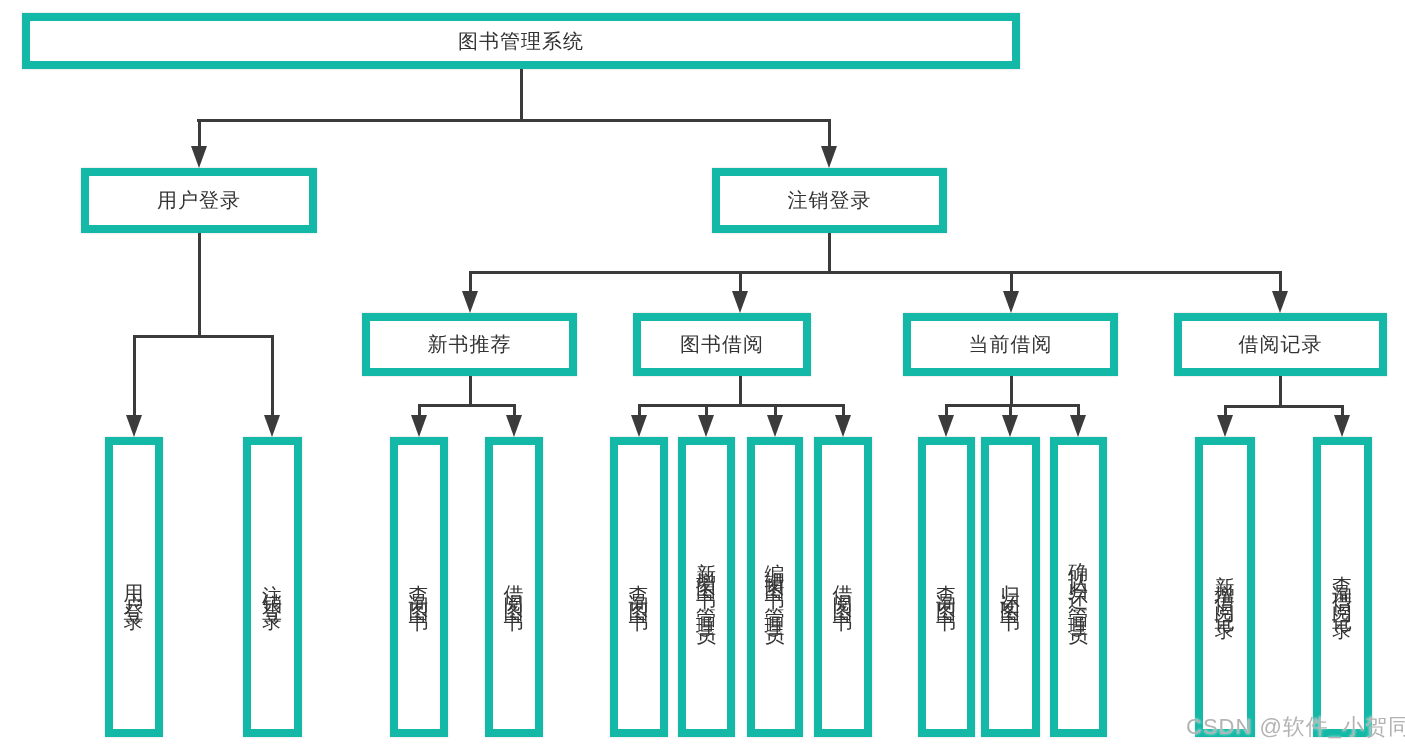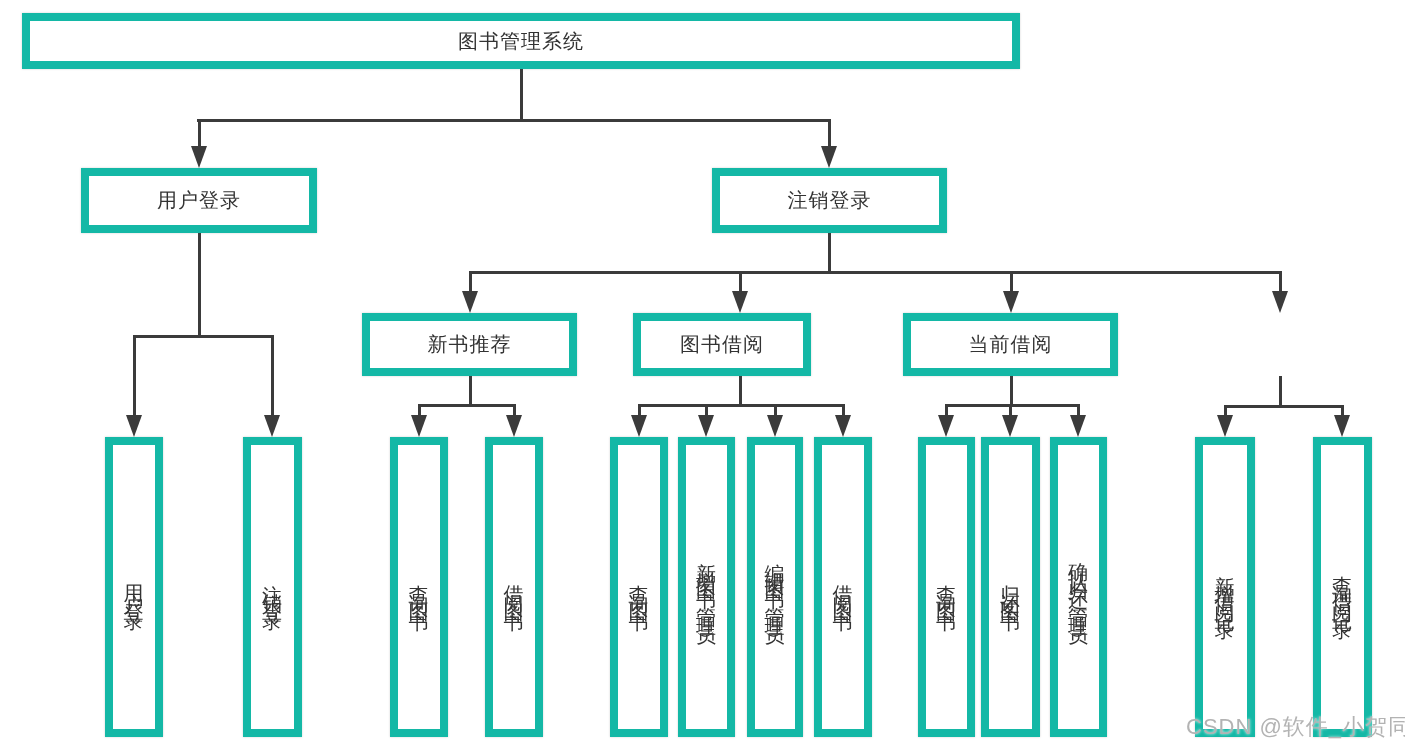--- a/index.html
+++ b/index.html
@@ -76,20 +76,21 @@
   <div class="line v" style="left:1010px;top:271px;height:22px;"></div>
   <div class="line v" style="left:1279px;top:271px;height:22px;"></div>
   <div class="arrow" style="left:462px;top:291px;"></div>
   <div class="arrow" style="left:732px;top:291px;"></div>
   <div class="arrow" style="left:1003px;top:291px;"></div>
   <div class="arrow" style="left:1272px;top:291px;"></div>
 
   <div class="box" style="left:362px;top:313px;width:215px;height:63px;">新书推荐</div>
   <div class="box" style="left:633px;top:313px;width:178px;height:63px;">图书借阅</div>
   <div class="box" style="left:903px;top:313px;width:215px;height:63px;">当前借阅</div>
+  <div class="box" style="left:1174px;top:313px;width:213px;height:63px;">借阅记录</div>
 
   <div class="line v" style="left:198px;top:233px;height:104px;"></div>
   <div class="line h" style="left:133px;top:335px;width:141px;"></div>
   <div class="line v" style="left:133px;top:335px;height:81px;"></div>
   <div class="line v" style="left:271px;top:335px;height:81px;"></div>
   <div class="arrow" style="left:126px;top:415px;"></div>
   <div class="arrow" style="left:264px;top:415px;"></div>
 
   <div class="line v" style="left:469px;top:376px;height:30px;"></div>
   <div class="line h" style="left:418px;top:404px;width:98px;"></div>

